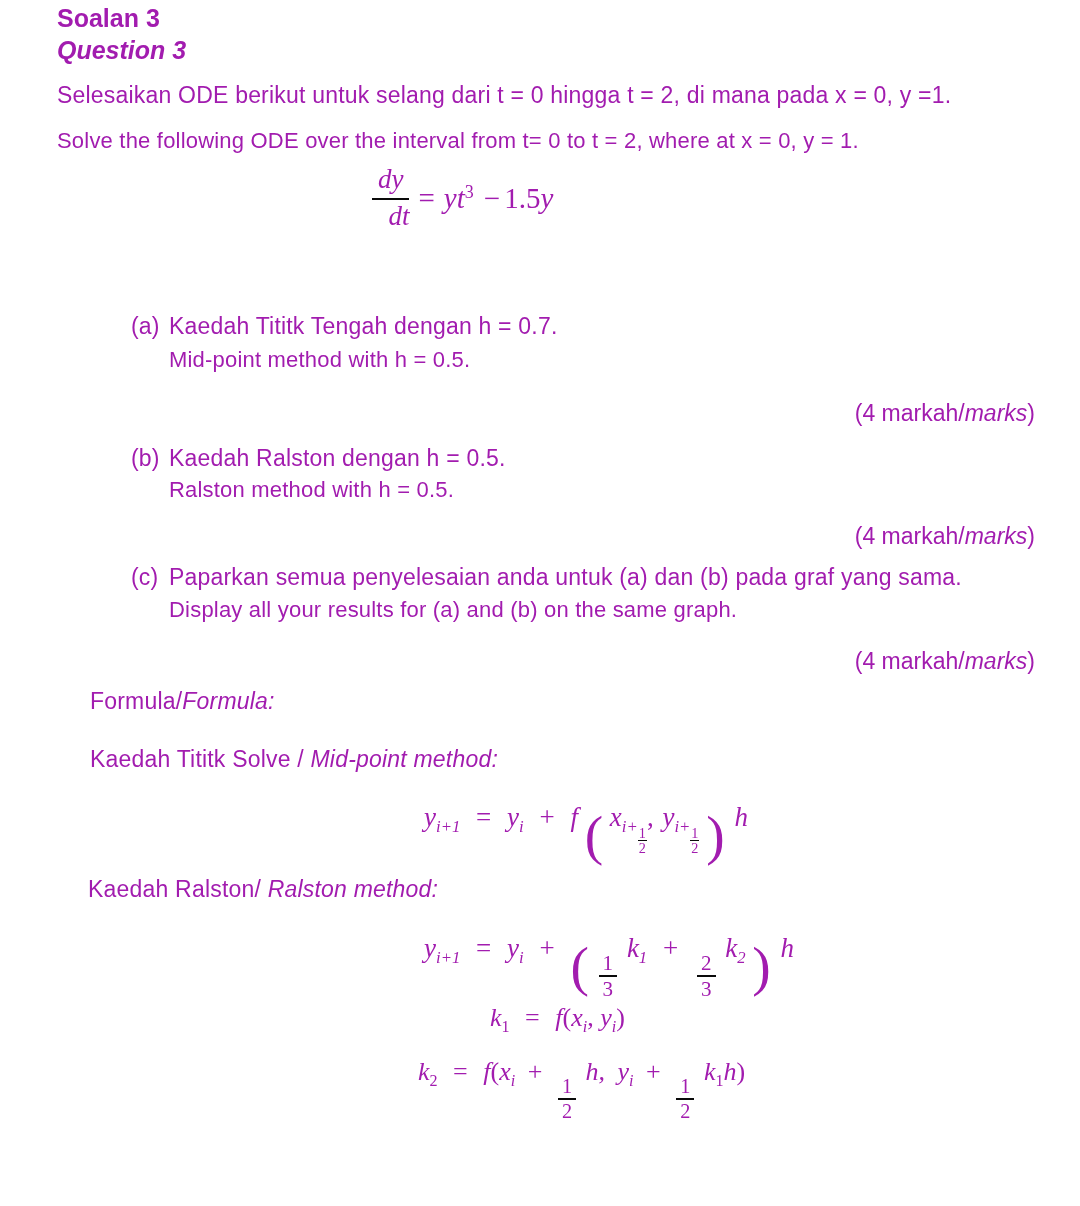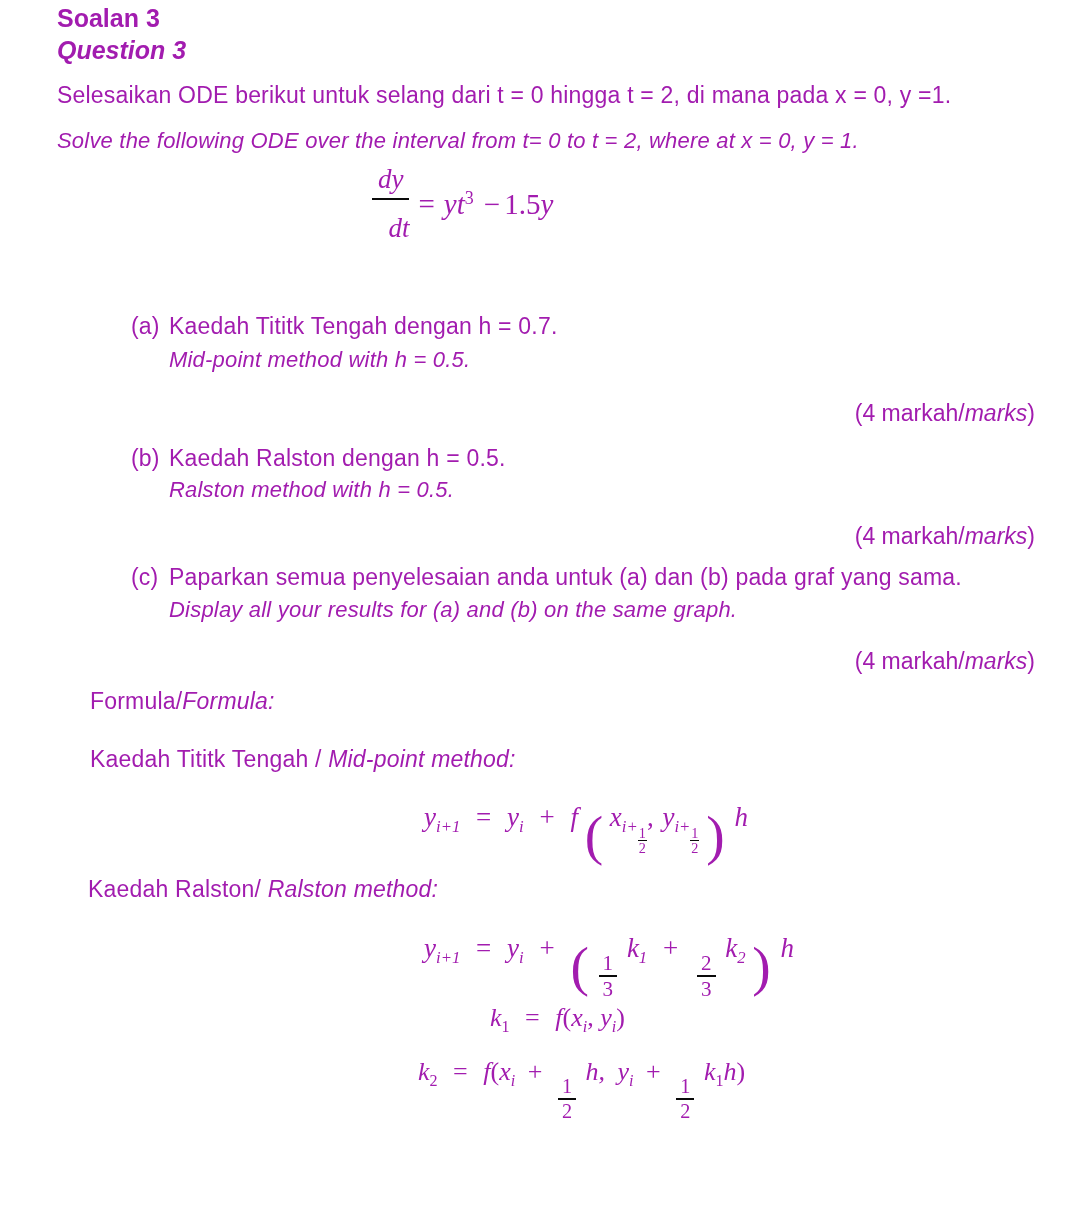--- a/index.html
+++ b/index.html
@@ -8,21 +8,21 @@
     width:1080px;height:1206px;
     background:#ffffff;
     color:#a21caf;
     font-family:"Liberation Sans",sans-serif;
     overflow:hidden;
   }
   .abs{position:absolute;white-space:nowrap;}
   .b{font-weight:bold;}
   .it{font-style:italic;}
   .body-txt{font-size:23px;letter-spacing:0.2px;}
-  .body-it{font-size:22px;font-style:italic;letter-spacing:0.2px;}
+  .body-it{font-size:22px;letter-spacing:0.2px;}
   .title{font-size:25px;}
   .marks{font-size:23px;text-align:right;}
   .part-row{display:flex;}
   .part-label{width:38px;flex:0 0 auto;}
 
   
   .math{
     font-family:"Liberation Serif",serif;
     font-style:italic;
     white-space:nowrap;
@@ -48,21 +48,21 @@
   .ssfrac .fn{border-bottom:1.3px solid #0a0a0a;padding:0 1px;}
   
   .bp{
     font-style:normal;font-weight:400;
     font-size:2.05em;line-height:0;vertical-align:-0.5em;
   }
   
   .ode-row{display:flex;align-items:center;font-size:29px;}
   .ode-frac{display:flex;flex-direction:column;align-items:flex-end;line-height:1.1;font-size:27px;}
   .ode-frac .fn{padding:0 6px 3px;border-bottom:2.2px solid #0a0a0a;}
-  .ode-frac .fd{padding-top:14px;}
+  .ode-frac .fd{padding-top:2px;}
   .eq26{font-size:26px;}
   .eq27{font-size:27px;}
 </style>
 </head>
 <body>
 
 <div class="page">
 
   <div class="abs title b" style="left:57px;top:4px;">Soalan 3</div>
   <div class="abs title b it" style="left:57px;top:36px;">Question 3</div>
@@ -107,21 +107,21 @@
   <div class="abs body-it" style="left:169px;top:597px;">Display all your results for (a) and (b) on the same graph.</div>
   <div class="abs marks" style="right:45px;top:648px;">
     <span>(4 markah/</span><span class="it">marks</span><span>)</span>
   </div>
 
   <div class="abs body-txt" style="left:90px;top:688px;">
     <span>Formula/</span><span class="it">Formula</span><span class="it">:</span>
   </div>
 
   <div class="abs body-txt" style="left:90px;top:746px;">
-    <span>Kaedah Tititk Tengah </span><span>/ </span><span class="it">Mid-point method:</span>
+    <span>Kaedah Tititk Solve </span><span>/ </span><span class="it">Mid-point method:</span>
   </div>
 
   <div class="abs math eq27" style="left:424px;top:802px;">
     <span>y</span><sub>i+1</sub>
     <span class="mop">=</span>
     <span>y</span><sub>i</sub>
     <span class="mop">+</span>
     <span>f</span>
     <span class="bp">(</span>
     <span>x</span><sub><span>i+</span><span class="ssfrac">

